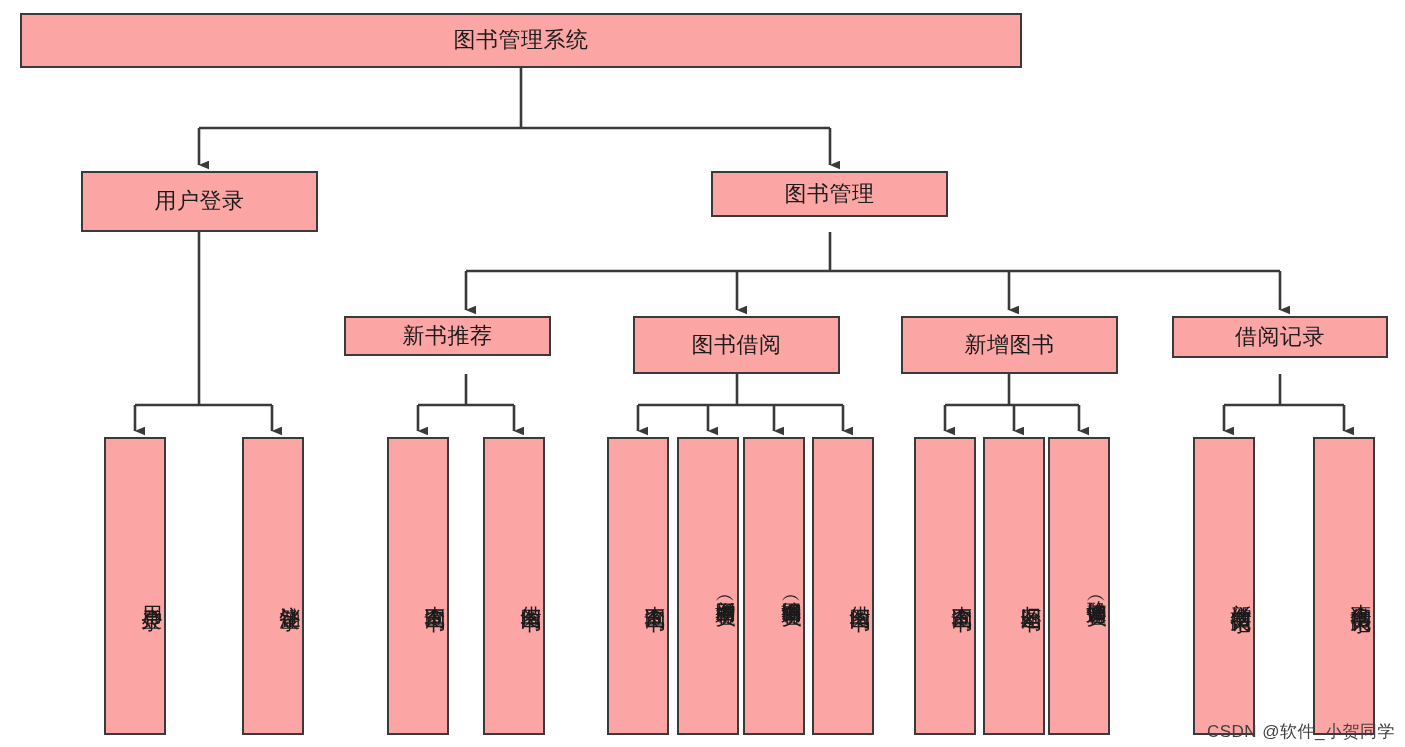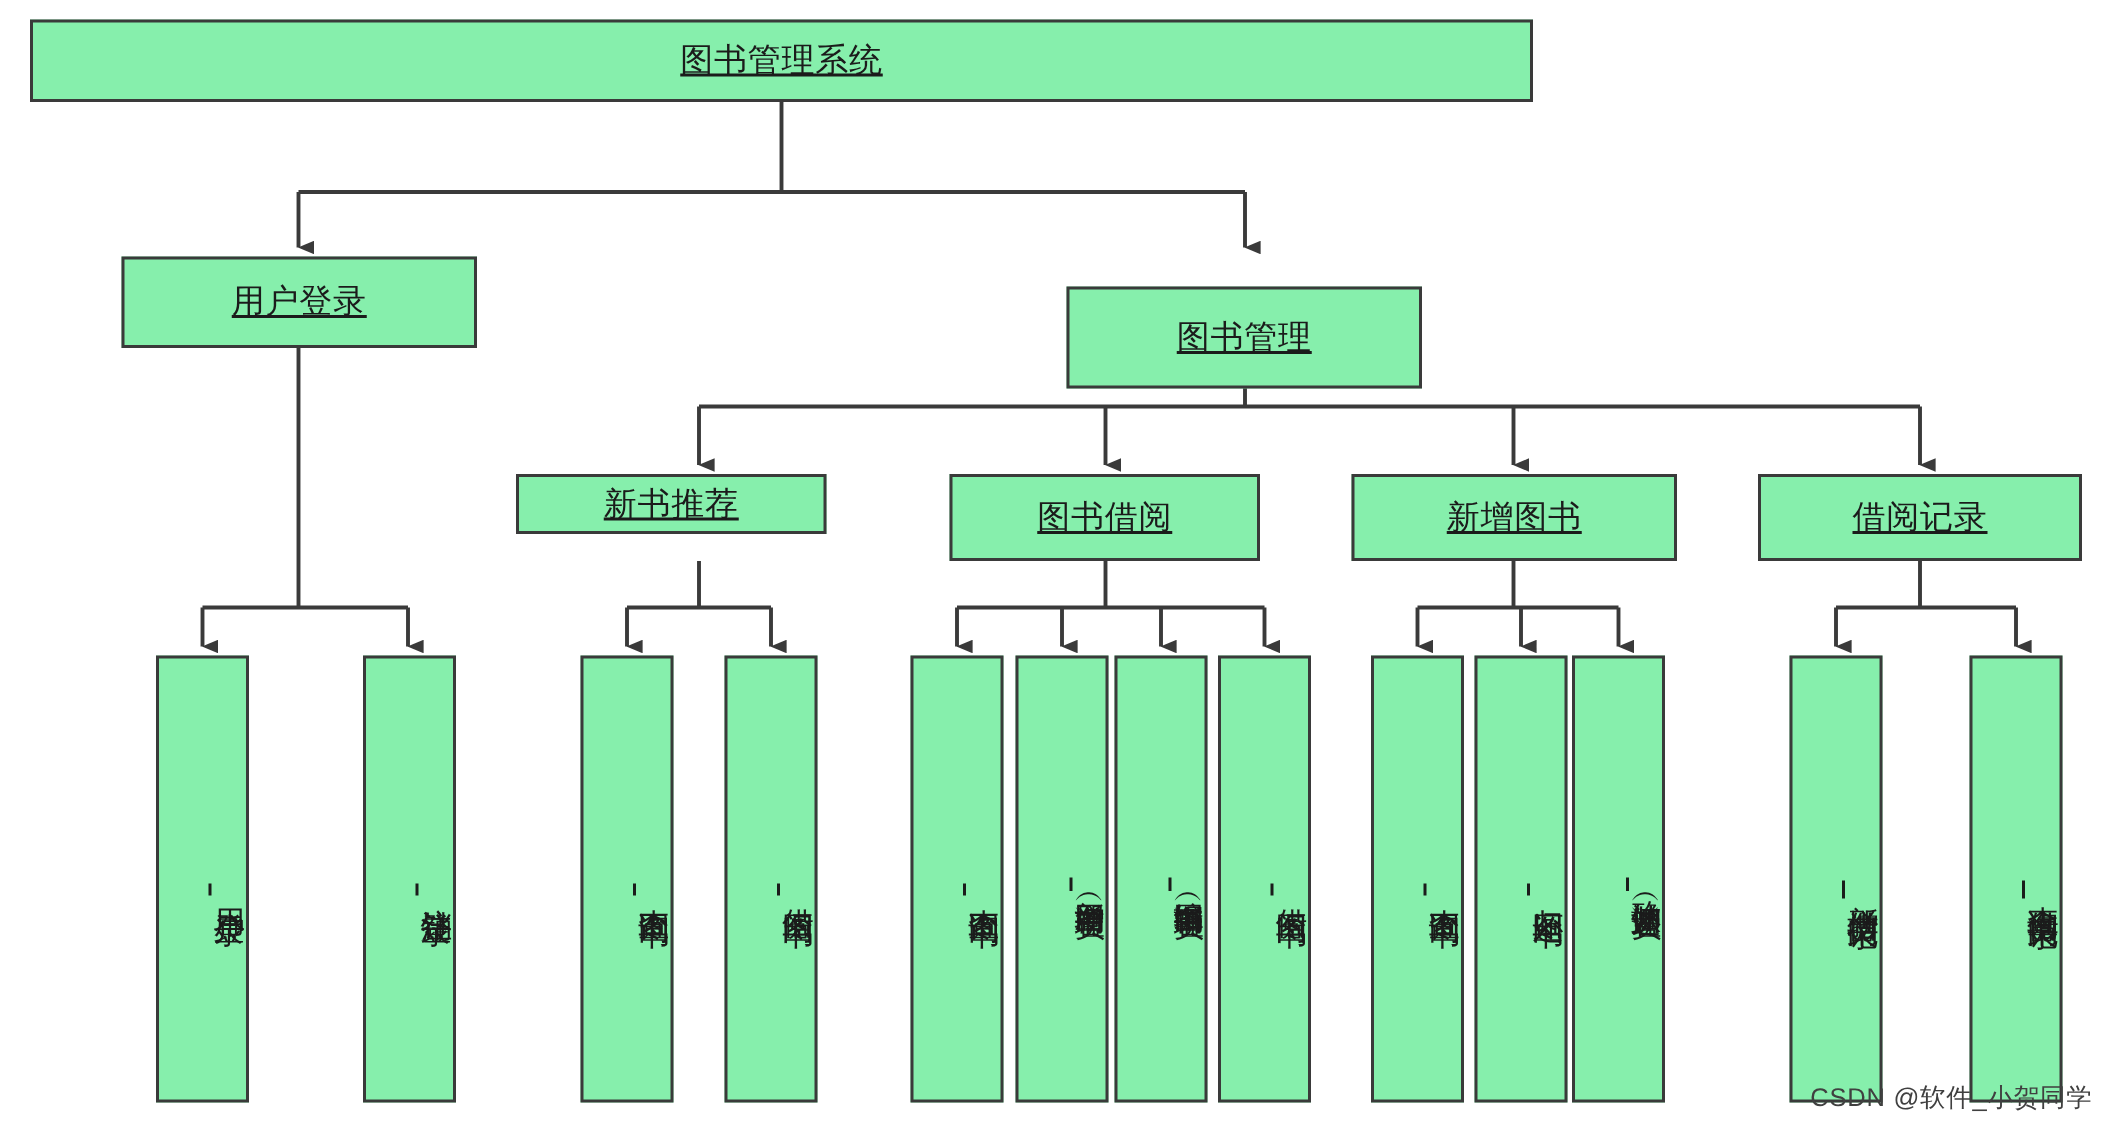--- a/index.html
+++ b/index.html
@@ -22,27 +22,26 @@
     left: 0;
     top: 0;
     width: 1405px;
     height: 747px;
     pointer-events: none;
   }
   .node {
     position: absolute;
     box-sizing: border-box;
     border: 2.5px solid #3a3a3a;
-    background: #86efac;
+    background: #fca5a5;
     display: flex;
     align-items: center;
     justify-content: center;
     color: #1b1b1b;
     line-height: 1.12;
-    text-decoration: underline;
   }
   .node.horizontal {
     font-size: 22px;
     letter-spacing: 0.5px;
   }
   .node.vertical {
     writing-mode: vertical-rl;
     text-orientation: upright;
     font-size: 21px;
     letter-spacing: 2px;
@@ -124,34 +123,34 @@
     </g>
   </svg>
 
   <div class="node horizontal" style="left:20px;top:13px;width:1002px;height:55px;">
     <span class="node-label">图书管理系统</span>
   </div>
 
   <div class="node horizontal" style="left:81px;top:171px;width:237px;height:61px;">
     <span class="node-label">用户登录</span>
   </div>
-  <div class="node horizontal" style="left:711px;top:171px;width:237px;height:68px;margin-top:20px;">
+  <div class="node horizontal" style="left:711px;top:171px;width:237px;height:46px;">
     <span class="node-label">图书管理</span>
   </div>
 
   <div class="node horizontal" style="left:344px;top:316px;width:207px;height:40px;">
     <span class="node-label">新书推荐</span>
   </div>
   <div class="node horizontal" style="left:633px;top:316px;width:207px;height:58px;">
     <span class="node-label">图书借阅</span>
   </div>
   <div class="node horizontal" style="left:901px;top:316px;width:217px;height:58px;">
     <span class="node-label">新增图书</span>
   </div>
-  <div class="node horizontal" style="left:1172px;top:316px;width:216px;height:58px;">
+  <div class="node horizontal" style="left:1172px;top:316px;width:216px;height:42px;">
     <span class="node-label">借阅记录</span>
   </div>
 
   <div class="node vertical" style="left:104px;top:437px;width:62px;height:298px;">
     <span class="node-label">用户登录</span>
   </div>
   <div class="node vertical" style="left:242px;top:437px;width:62px;height:298px;">
     <span class="node-label">注销登录</span>
   </div>
   <div class="node vertical" style="left:387px;top:437px;width:62px;height:298px;">

